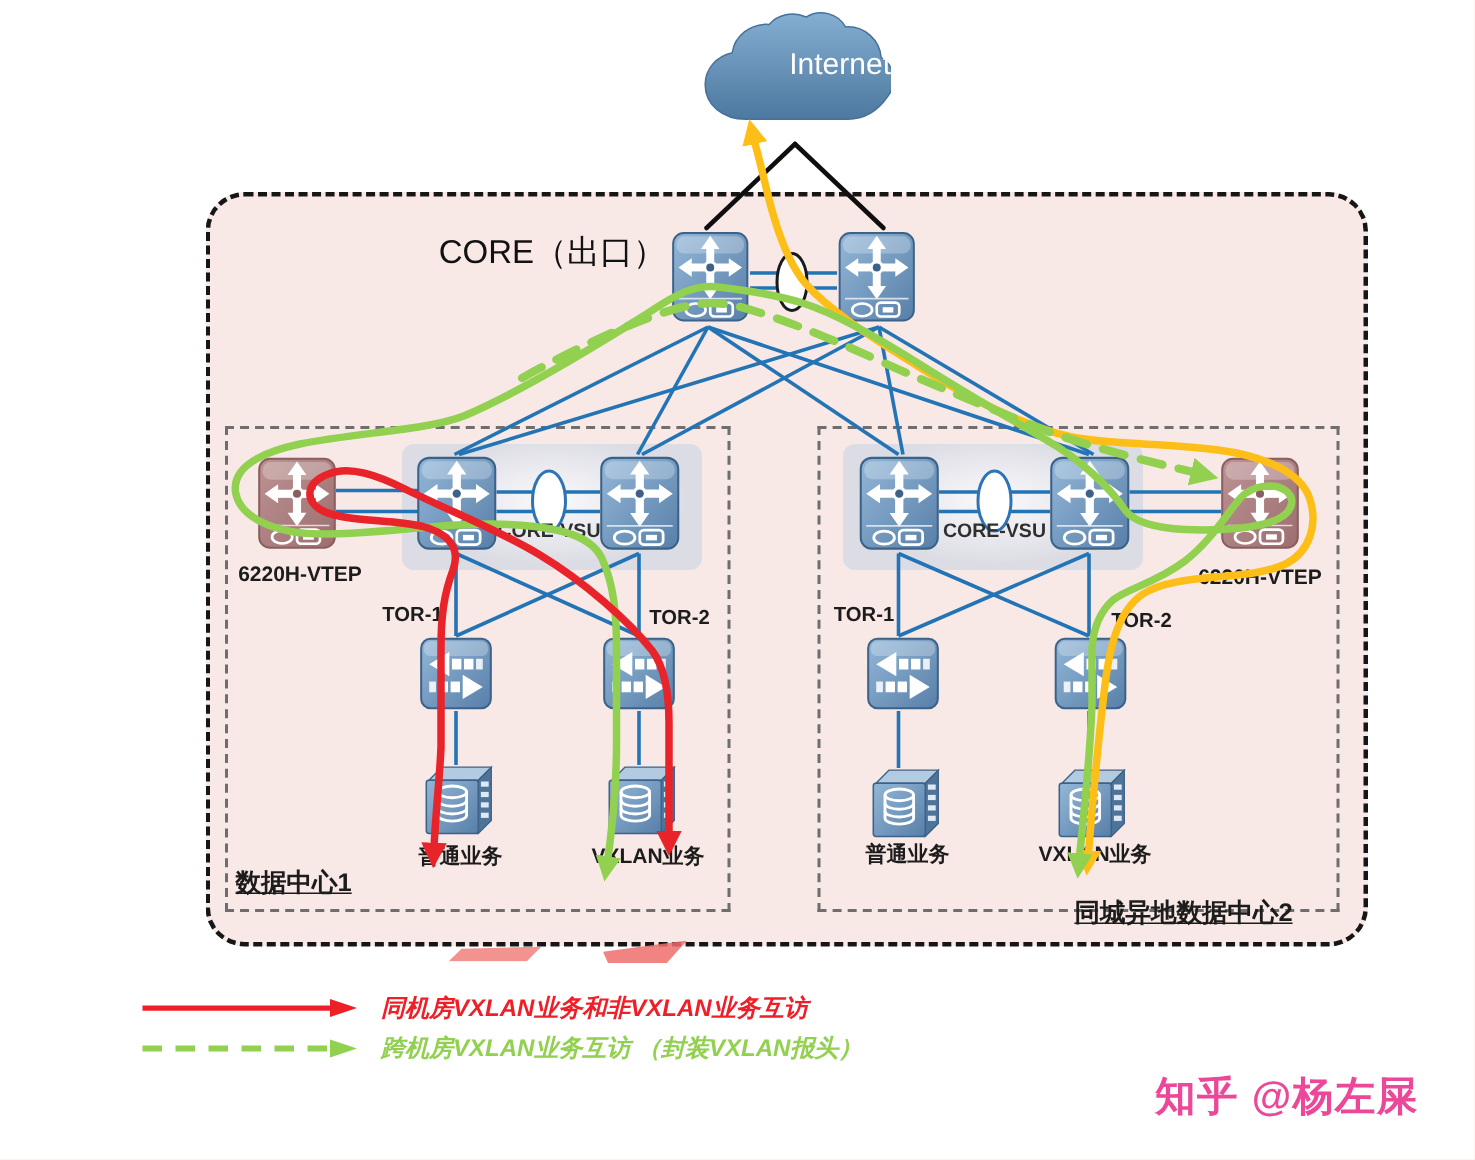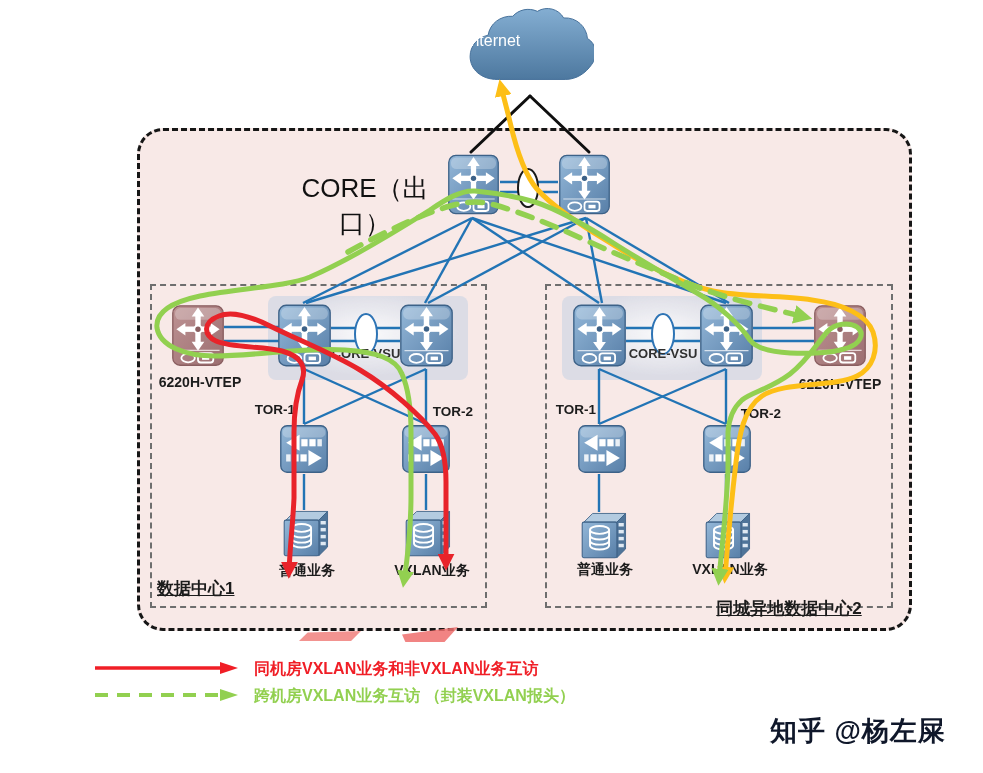--- a/index.html
+++ b/index.html
@@ -11,34 +11,34 @@
   .dc-box{position:absolute;border:2px dashed #6e6e6e;z-index:2;box-sizing:border-box;}
   .dc1{left:150px;top:284px;width:337px;height:324px;}
   .dc2{left:545px;top:284px;width:348px;height:324px;}
   .vsu-bg{position:absolute;width:200px;height:84px;border-radius:8px;z-index:2;
           background:radial-gradient(ellipse at 50% 45%, rgba(255,255,255,0.85) 0%, rgba(255,255,255,0) 65%), rgba(197,209,227,0.55);}
   svg.layer{position:absolute;left:0;top:0;pointer-events:none;}
   #links{z-index:3;}
   #flows{z-index:6;}
   .icon{position:absolute;z-index:4;}
   .cloud-wrap{position:absolute;left:466px;top:2px;width:128px;height:86px;z-index:4;}
-  .cloud-text{position:absolute;left:466px;top:32px;width:128px;text-align:left;color:#fff;
-              font-size:16px;z-index:5;}
-  .core-label{position:absolute;left:286px;top:171px;width:158px;text-align:center;color:#111;
-              font-size:26px;z-index:5;}
+  .cloud-text{position:absolute;left:466px;top:32px;width:128px;text-align:right;color:#fff;
+              font-size:20px;z-index:5;}
+  .core-label{position:absolute;left:286px;top:153px;width:158px;text-align:right;color:#111;
+              font-size:22px;z-index:5;}
   .dcname{font-size:17px;text-decoration:underline;}
   .legend{position:absolute;left:92px;top:659px;z-index:8;}
-  .legend-row{display:flex;height:26px;margin-bottom:1px;}
+  .legend-row{display:flex;align-items:center;height:26px;margin-bottom:1px;font-style:italic;}
   .legend-row svg{flex:0 0 150px;}
   .legend-label{margin-left:12px;font-weight:bold;font-size:16px;white-space:nowrap;}
   .legend-label.red{color:#f01e26;}
   .legend-label.green{color:#92d050;}
   .legend-label.yellow{color:#fcbb10;}
   .watermark{position:absolute;left:770px;top:713px;width:210px;font-size:27px;font-weight:bold;
-             color:#0f172a;letter-spacing:1px;z-index:8;text-shadow:1px 1px 0 rgba(255,255,255,0.9);}
+             color:#ec4899;letter-spacing:1px;z-index:8;text-shadow:1px 1px 0 rgba(255,255,255,0.9);}
   .deco{position:absolute;z-index:1;opacity:0.85;}
   .deco1{left:299px;top:631px;width:62px;height:10px;background:#f0807d;
          clip-path:polygon(0 100%,14% 15%,100% 0,84% 100%);}
   .deco2{left:402px;top:627px;width:56px;height:15px;background:#ee6f6d;
          clip-path:polygon(0 50%,100% 0,76% 100%,6% 100%);}
 </style>
 </head>
 <body>
 
 <svg width="0" height="0" style="position:absolute" aria-hidden="true">

